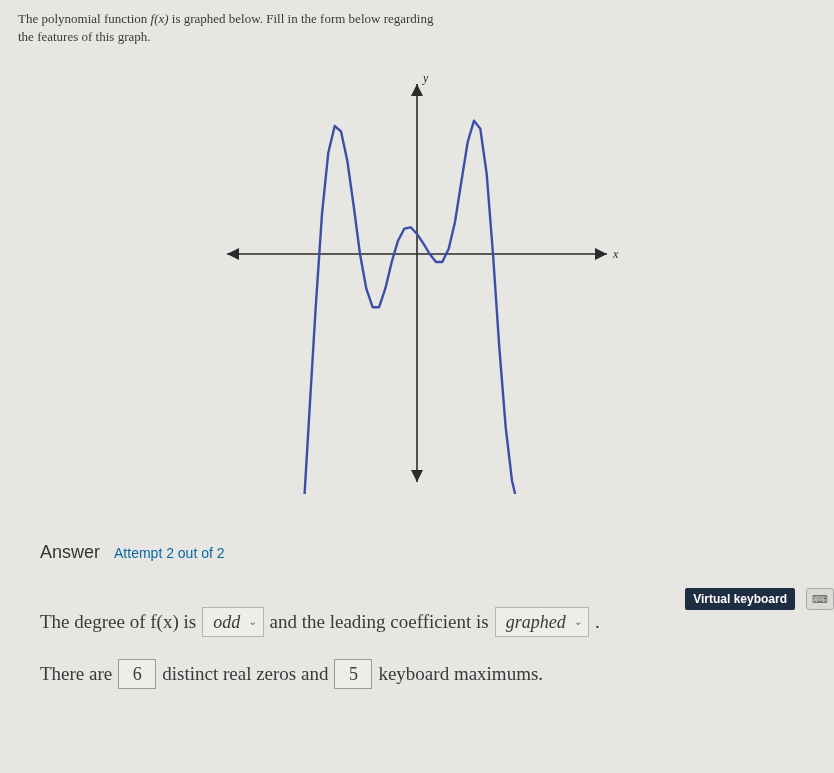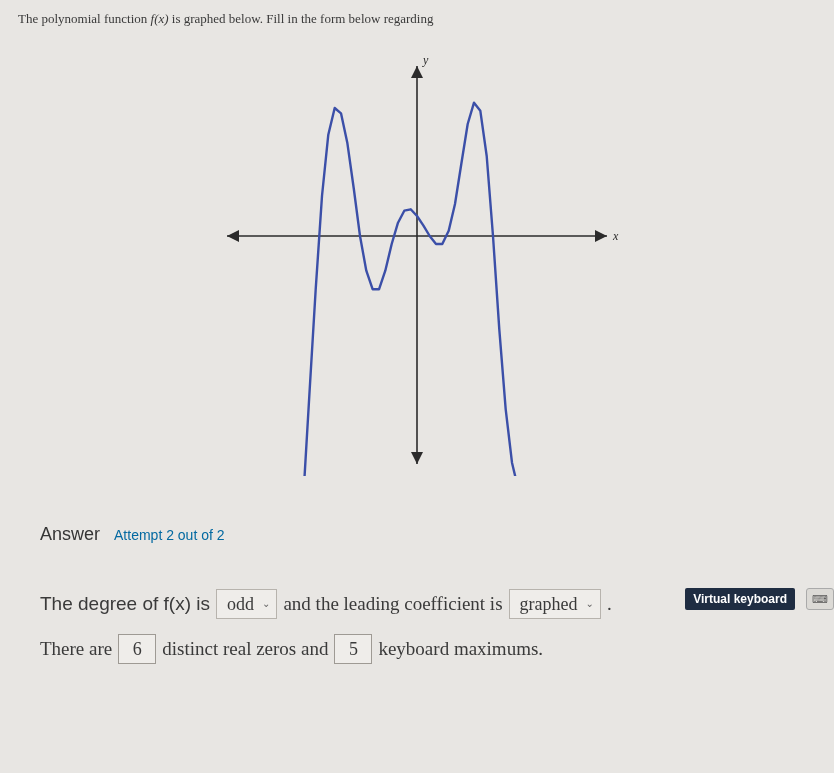--- a/index.html
+++ b/index.html
@@ -87,55 +87,57 @@
     }
     .response-line {
       font-size: 19px;
       line-height: 2.0;
       color: #3a3a3a;
       display: flex;
       flex-wrap: wrap;
       align-items: center;
       gap: 6px;
     }
-    .response-line + .response-line { margin-top: 7px; text-align: center; }
+    .response-line + .response-line { margin-top: 14px; text-align: center; }
     .select-box {
       display: inline-flex;
       align-items: center;
       border: 1px solid #b7b3ad;
       background: #efedea;
       padding: 2px 6px 2px 10px;
       font-size: 18px;
       color: #3a3a3a;
       height: 30px;
       gap: 8px;
+      font-style: italic;
     }
     .chev {
       font-size: 10px;
       color: #666;
     }
     .input-box {
       display: inline-flex;
       align-items: center;
       justify-content: center;
       border: 1px solid #9e9a94;
       background: #efedea;
       width: 38px;
       height: 30px;
       font-size: 18px;
       color: #3a3a3a;
     }
-    .fxn { font-family: Liberation Sans, sans-serif; }
+    .fxn { font-family: Liberation Serif, serif; }
   </style>
 </head>
 <body>
 
 <div class="question-text">
   <span>The polynomial function </span><span class="math-fx">f(x)</span><span> is graphed below. Fill in the form below regarding</span>
   <br>
+  <span>the features of this graph.</span>
 </div>
 
 <div class="graph-container">
   <svg class="graph" width="440" height="430" viewBox="0 0 440 430">
 
     <line class="axis" x1="30" y1="190" x2="410" y2="190"></line>
     <polygon class="arrowhead" points="410,190 398,184 398,196"></polygon>
     <polygon class="arrowhead" points="30,190 42,184 42,196"></polygon>
     <line class="axis" x1="220" y1="20" x2="220" y2="418"></line>
     <polygon class="arrowhead" points="220,20 214,32 226,32"></polygon>

